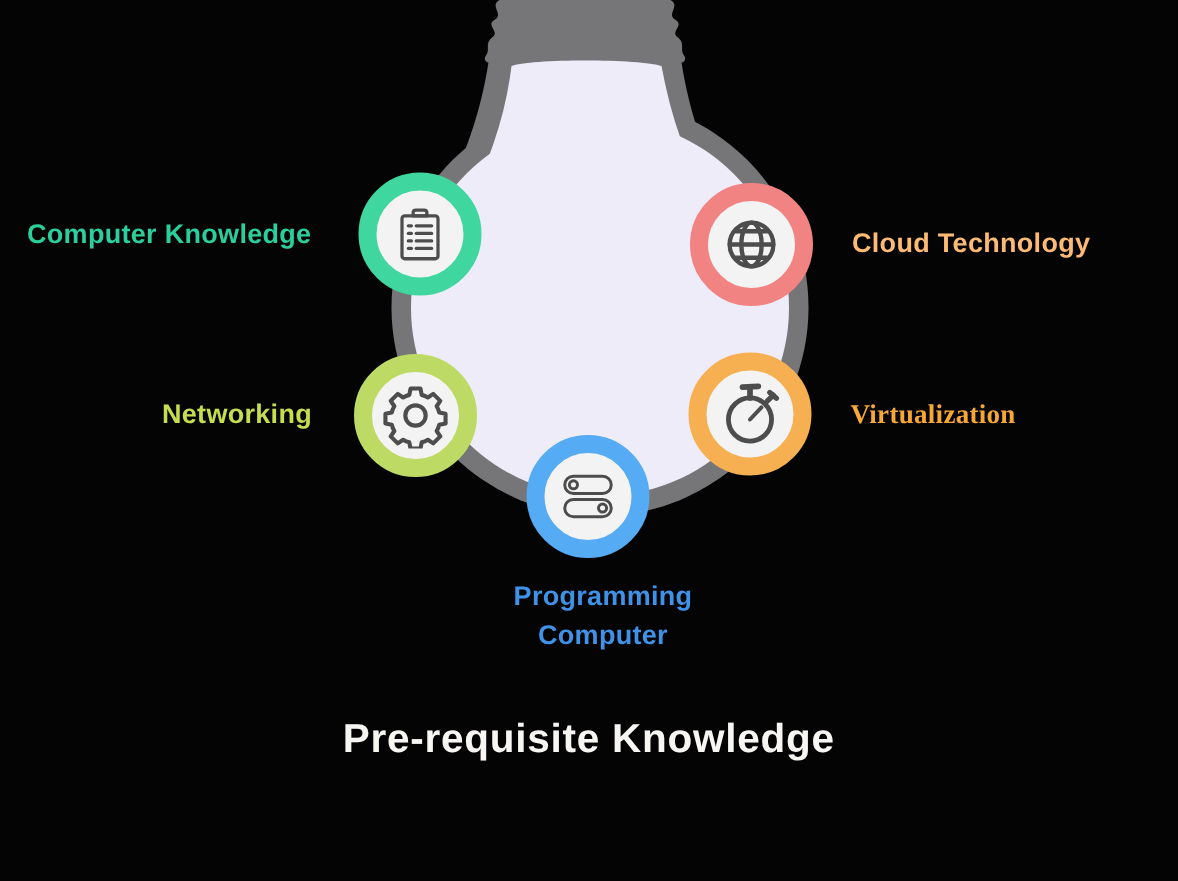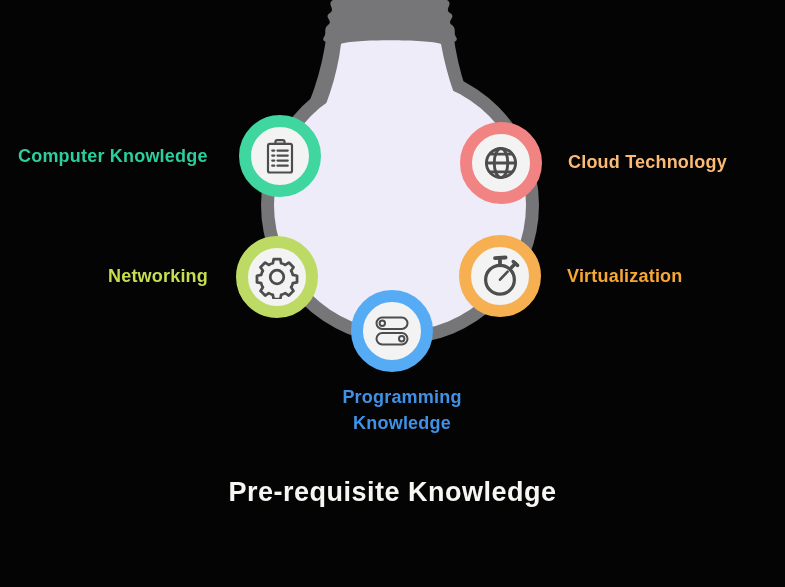--- a/index.html
+++ b/index.html
@@ -112,22 +112,22 @@
       </g>
     </svg>
   </div>
 
   <div class="label" style="left: 18px; top: 146px; color: rgb(43, 206, 156);">Computer Knowledge</div>
 
   <div class="label" style="left: 568px; top: 152px; color: #fdba74;">Cloud Technology</div>
 
   <div class="label" style="left: 108px; top: 266px; color: rgb(198, 221, 79);">Networking</div>
 
-  <div class="label" style="left: 567px; top: 266px; color: rgb(247, 167, 51);">Virtualization</div>
+  <div class="label" style="left: 567px; top: 266px; color: rgb(247, 167, 51); font-family: Liberation Serif, serif;">Virtualization</div>
 
   <div class="label label-center" style="left: 292px; top: 384px; color: rgb(64, 146, 232);">
     <span class="label-line">Programming</span>
-    <span class="label-line">Knowledge</span>
+    <span class="label-line">Computer</span>
   </div>
 
   <div class="title">Pre-requisite Knowledge</div>
 
 </div>
 
 </body></html>

